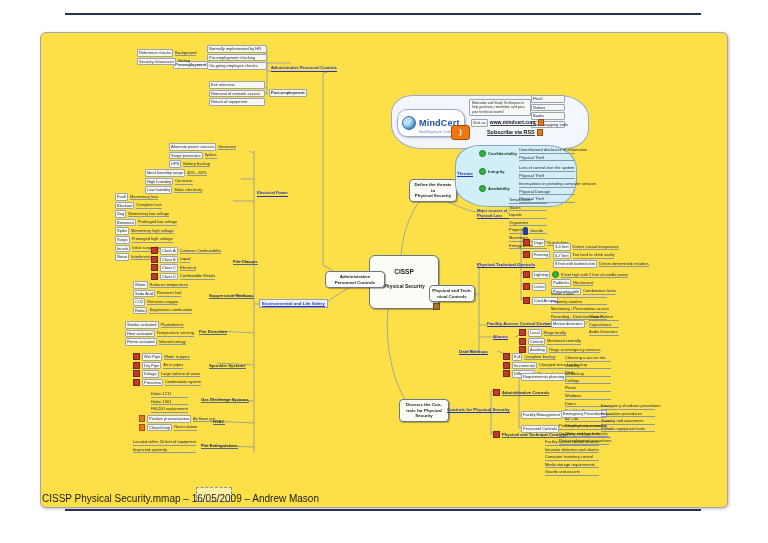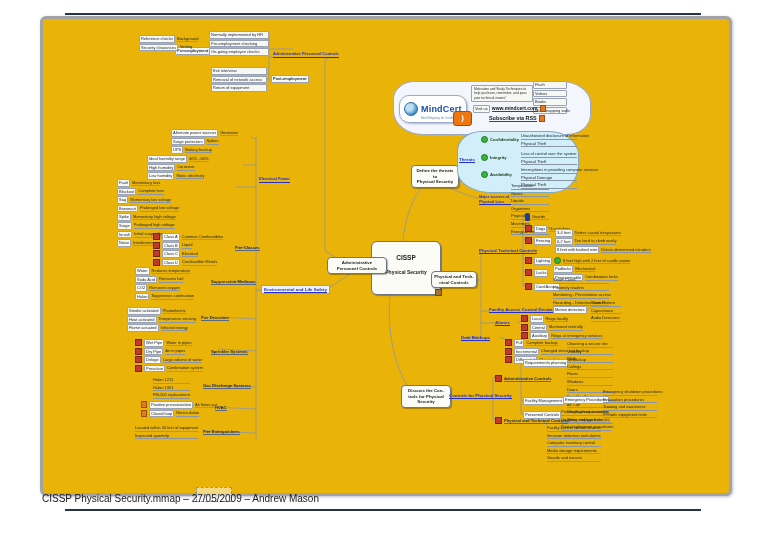--- a/index.html
+++ b/index.html
@@ -1,19 +1,19 @@
 <!DOCTYPE html>
 <html><head>
 <meta charset="utf-8">
 <style>
   html,body{margin:0;padding:0;background:#ffffff;font-family:"Liberation Sans",sans-serif;}
   #stage{position:relative;width:768px;height:543px;background:#ffffff;overflow:hidden;}
   .abs{position:absolute;}
   .edge{position:absolute;left:65px;width:636px;height:2px;background:#26334d;}
-  #canvas{position:absolute;left:40px;top:16px;width:686px;height:474px;background:#eab308;border:3px solid #a3a3a3;border-radius:6px;box-shadow:1px 1px 3px rgba(60,70,100,.35);}
+  #canvas{position:absolute;left:40px;top:32px;width:686px;height:474px;background:#fde047;border:1px solid #a3a3a3;border-radius:6px;box-shadow:1px 1px 3px rgba(60,70,100,.35);}
   svg.wires{position:absolute;left:0;top:0;width:686px;height:474px;pointer-events:none;}
   
   .nodebox{background:#fcfcf7;border:1px solid #6b7688;border-radius:4px;box-shadow:1px 1px 1px rgba(0,0,0,.3);
            font-size:4.4px;font-weight:bold;color:#222;text-align:center;padding:2px 2px;line-height:1.25;white-space:pre-line;}
   .center-node{font-size:6px;padding:4px 3px;border-radius:6px;}
   .center-node .t1{font-size:6.5px;font-weight:bold;display:block;}
   .center-node .t2{font-size:5px;font-weight:bold;display:block;}
   .bluelab{color:#2431c8;font-weight:bold;font-size:4.4px;border-bottom:1px solid #2431c8;white-space:nowrap;line-height:1.2;}
   .bluelab.box{border:1px solid #8fa0bd;background:#eef2fa;padding:1px 2px;border-bottom:1px solid #8fa0bd;text-decoration:underline;}
   .darklab{color:#1c2a52;font-weight:bold;font-size:4.2px;border-bottom:1px solid #5a6780;white-space:nowrap;}
@@ -536,14 +536,14 @@
 
     <div class="srow">Facility access control devices</div>
         <div class="srow">Intrusion detection and alarms</div>
         <div class="srow">Computer inventory control</div>
         <div class="srow">Media storage requirements</div>
         <div class="srow">Guards and escorts</div>
       </div>
   </div>
 
   <div class="abs pb" style="left:196px;top:487px;width:34px;height:13px;"></div>
-  <div class="abs footer" style="left:42px;top:493px;">CISSP Physical Security.mmap – 27/05/2009 – Andrew Mason</div>
+  <div class="abs footer" style="left:42px;top:493px;">CISSP Physical Security.mmap – 16/05/2009 – Andrew Mason</div>
 </div>
 
 </body></html>

